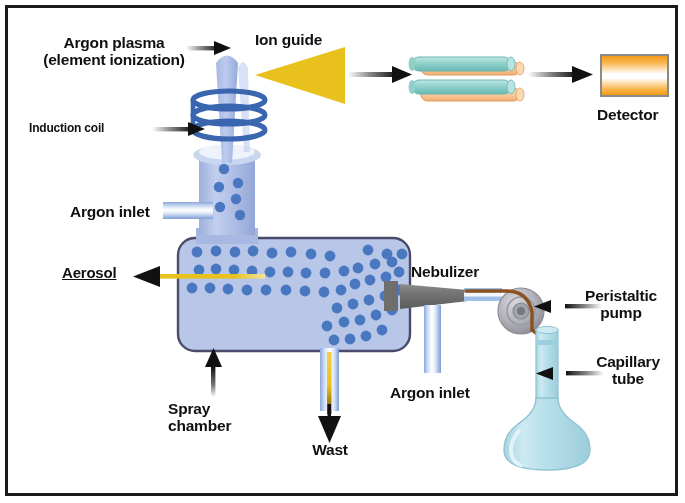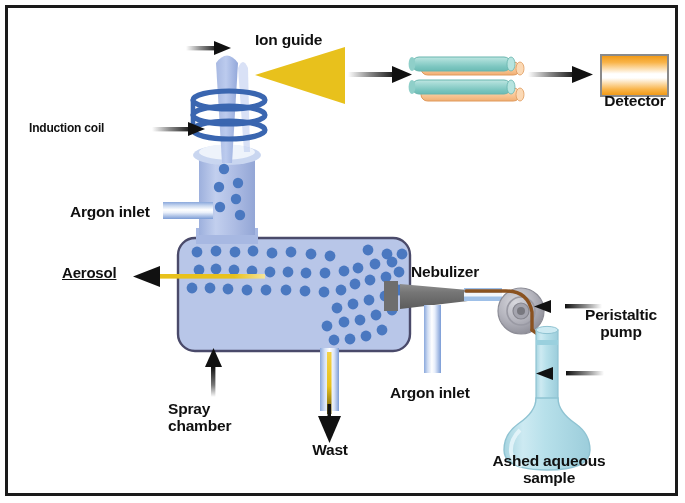--- a/index.html
+++ b/index.html
@@ -322,41 +322,43 @@
     <g>
       <rect x="565" y="304" width="37" height="4.4" fill="url(#gradArrowFadeL)"></rect>
       <path d="M551,300 L534,306.5 L551,313 Z" fill="#111111"></path>
     </g>
     <g>
       <rect x="566" y="371" width="38" height="4.4" fill="url(#gradArrowFadeL)"></rect>
       <path d="M553,367 L536,373.5 L553,380 Z" fill="#111111"></path>
     </g>
   </svg>
 
+  <div class="lbl" style="left:34px;top:34px;width:160px;text-align:center;font-size:15.5px;">Argon plasma
+(element ionization)</div>
 
   <div class="lbl" style="left:255px;top:31px;font-size:15.5px;">Ion guide</div>
 
 
-  <div class="lbl" style="left:597px;top:92px;width:76px;text-align:center;font-size:15.5px;">Detector</div>
+  <div class="lbl" style="left:597px;top:106px;width:76px;text-align:left;font-size:15.5px;">Detector</div>
 
   <div class="lbl" style="left:29px;top:122px;font-size:12px;">Induction coil</div>
 
 
   <div class="lbl" style="left:70px;top:203px;font-size:15.5px;">Argon inlet</div>
 
   <div class="lbl" style="left:62px;top:265px;font-size:15px;text-decoration:underline;">Aerosol</div>
 
   <div class="lbl" style="left:411px;top:263px;font-size:15.5px;">Nebulizer</div>
 
-  <div class="lbl" style="left:565px;top:287px;width:112px;text-align:center;font-size:15.5px;margin-top:19px;">Peristaltic
+  <div class="lbl" style="left:565px;top:287px;width:112px;text-align:center;font-size:15.5px;">Peristaltic
 pump</div>
 
+  <div class="lbl" style="left:578px;top:353px;width:100px;text-align:center;font-size:15.5px;">Capillary
+tube</div>
 
   <div class="lbl" style="left:168px;top:400px;width:104px;text-align:left;font-size:15.5px;">Spray
 chamber</div>
 
   <div class="lbl" style="left:296px;top:441px;width:68px;text-align:center;font-size:15.5px;">Wast</div>
 
   <div class="lbl" style="left:390px;top:384px;font-size:15.5px;">Argon inlet</div>
 
-  <div class="lbl" style="left:476px;top:452px;width:146px;text-align:center;font-size:15.5px;">Ashed aqueous
-sample</div>
 </div>
 
 </body></html>

